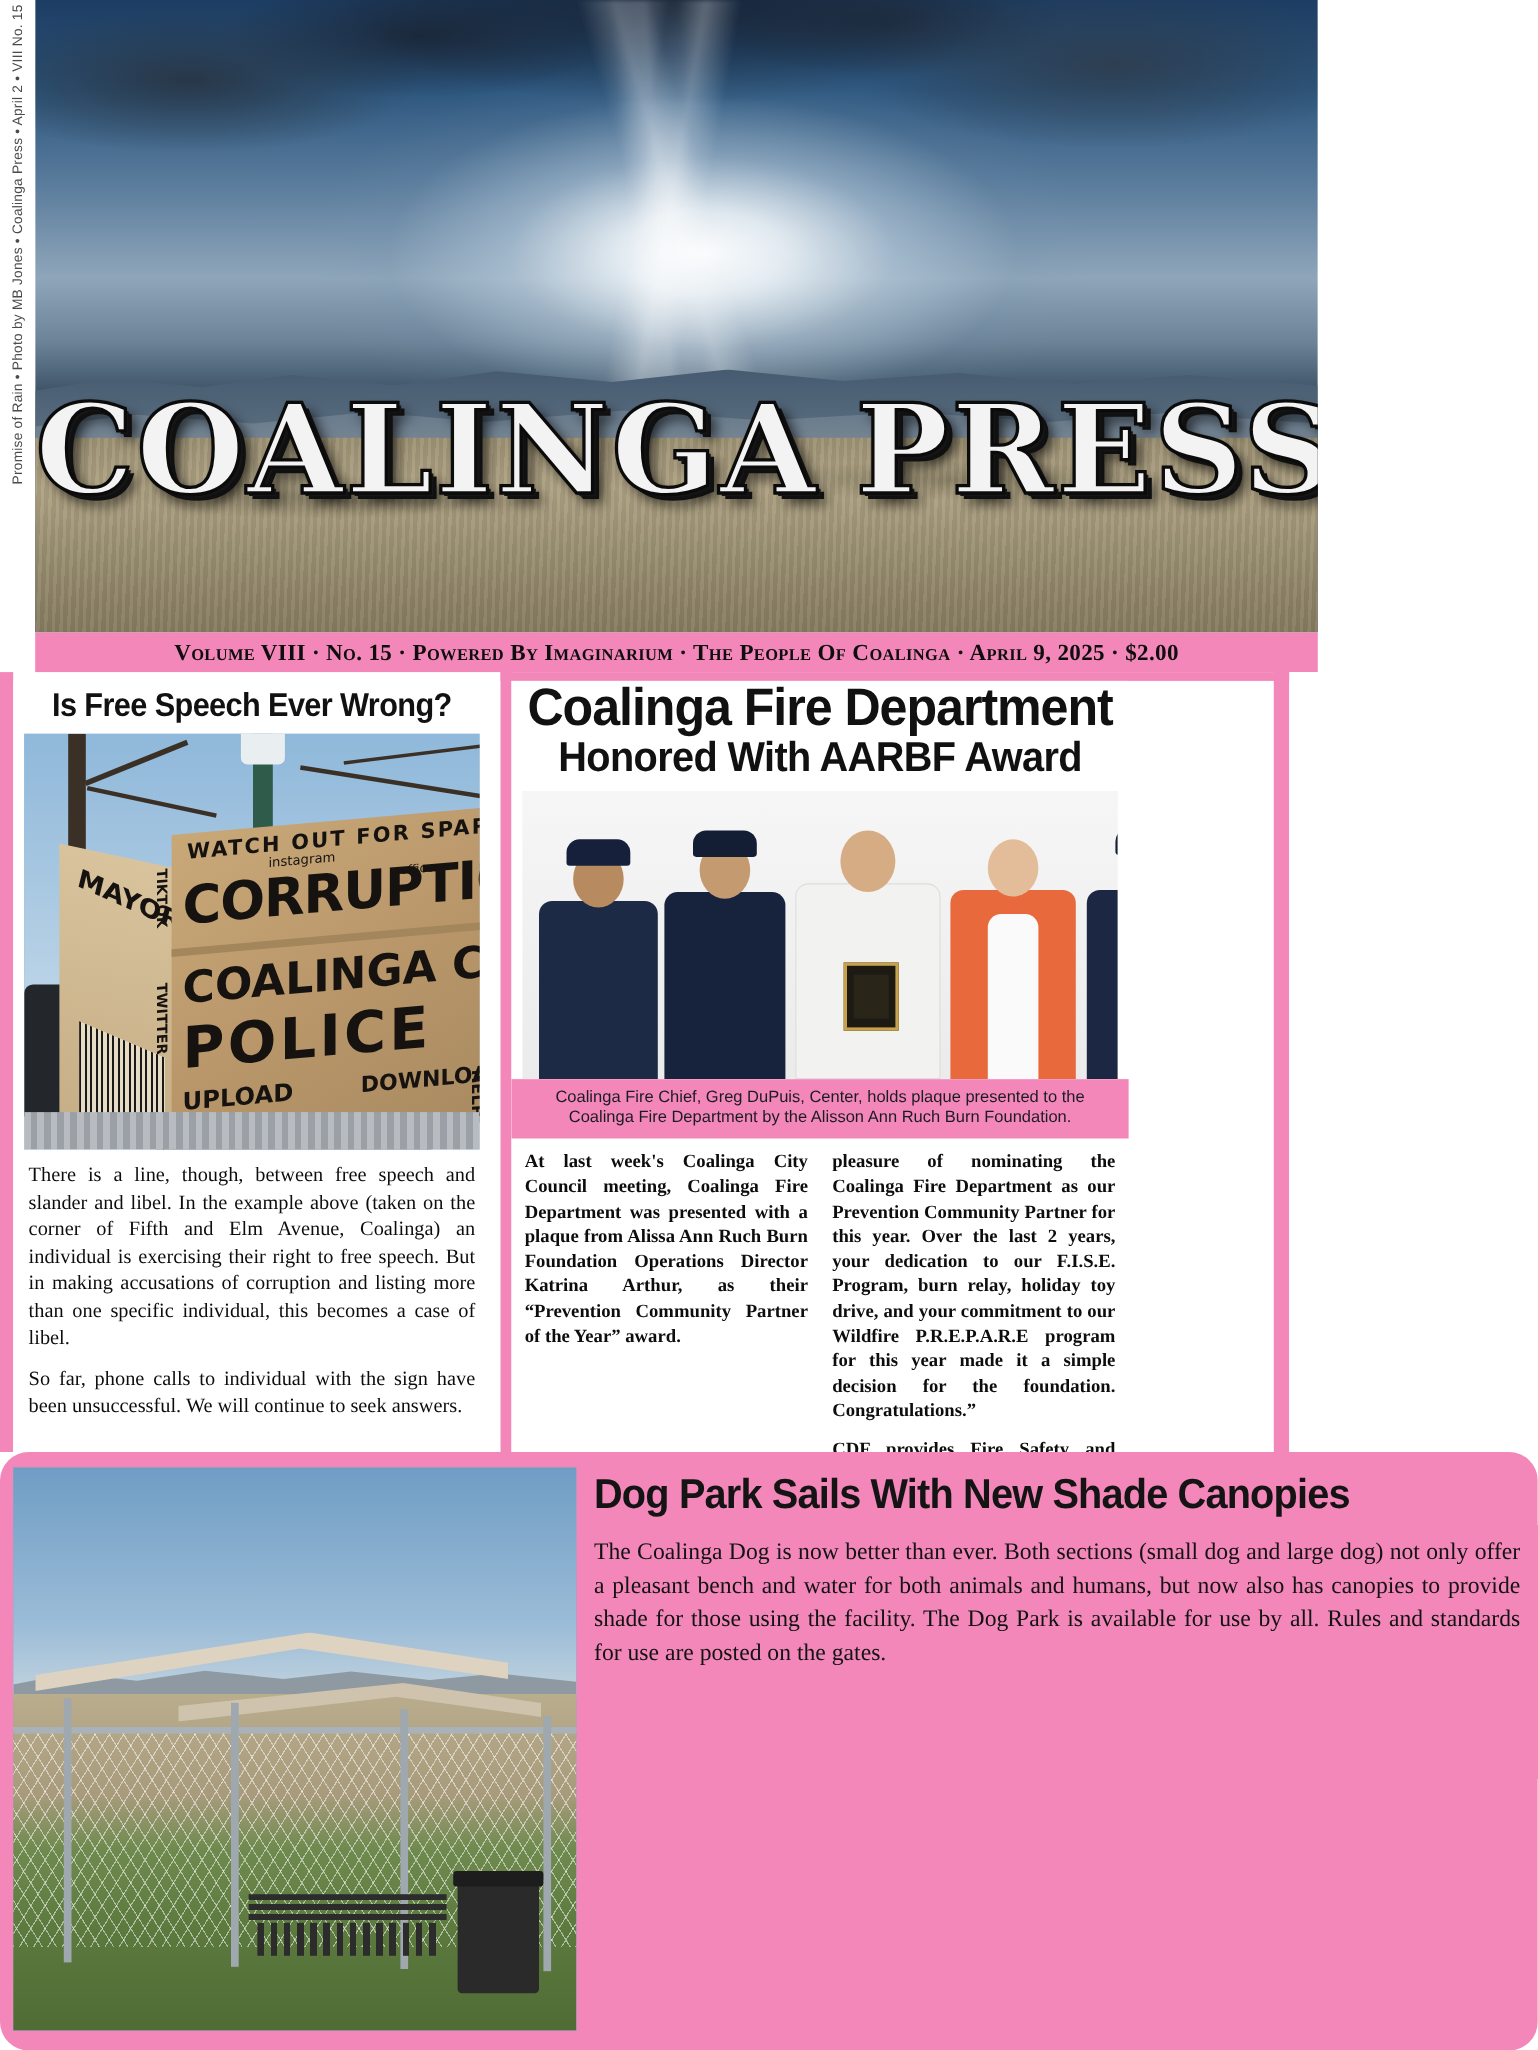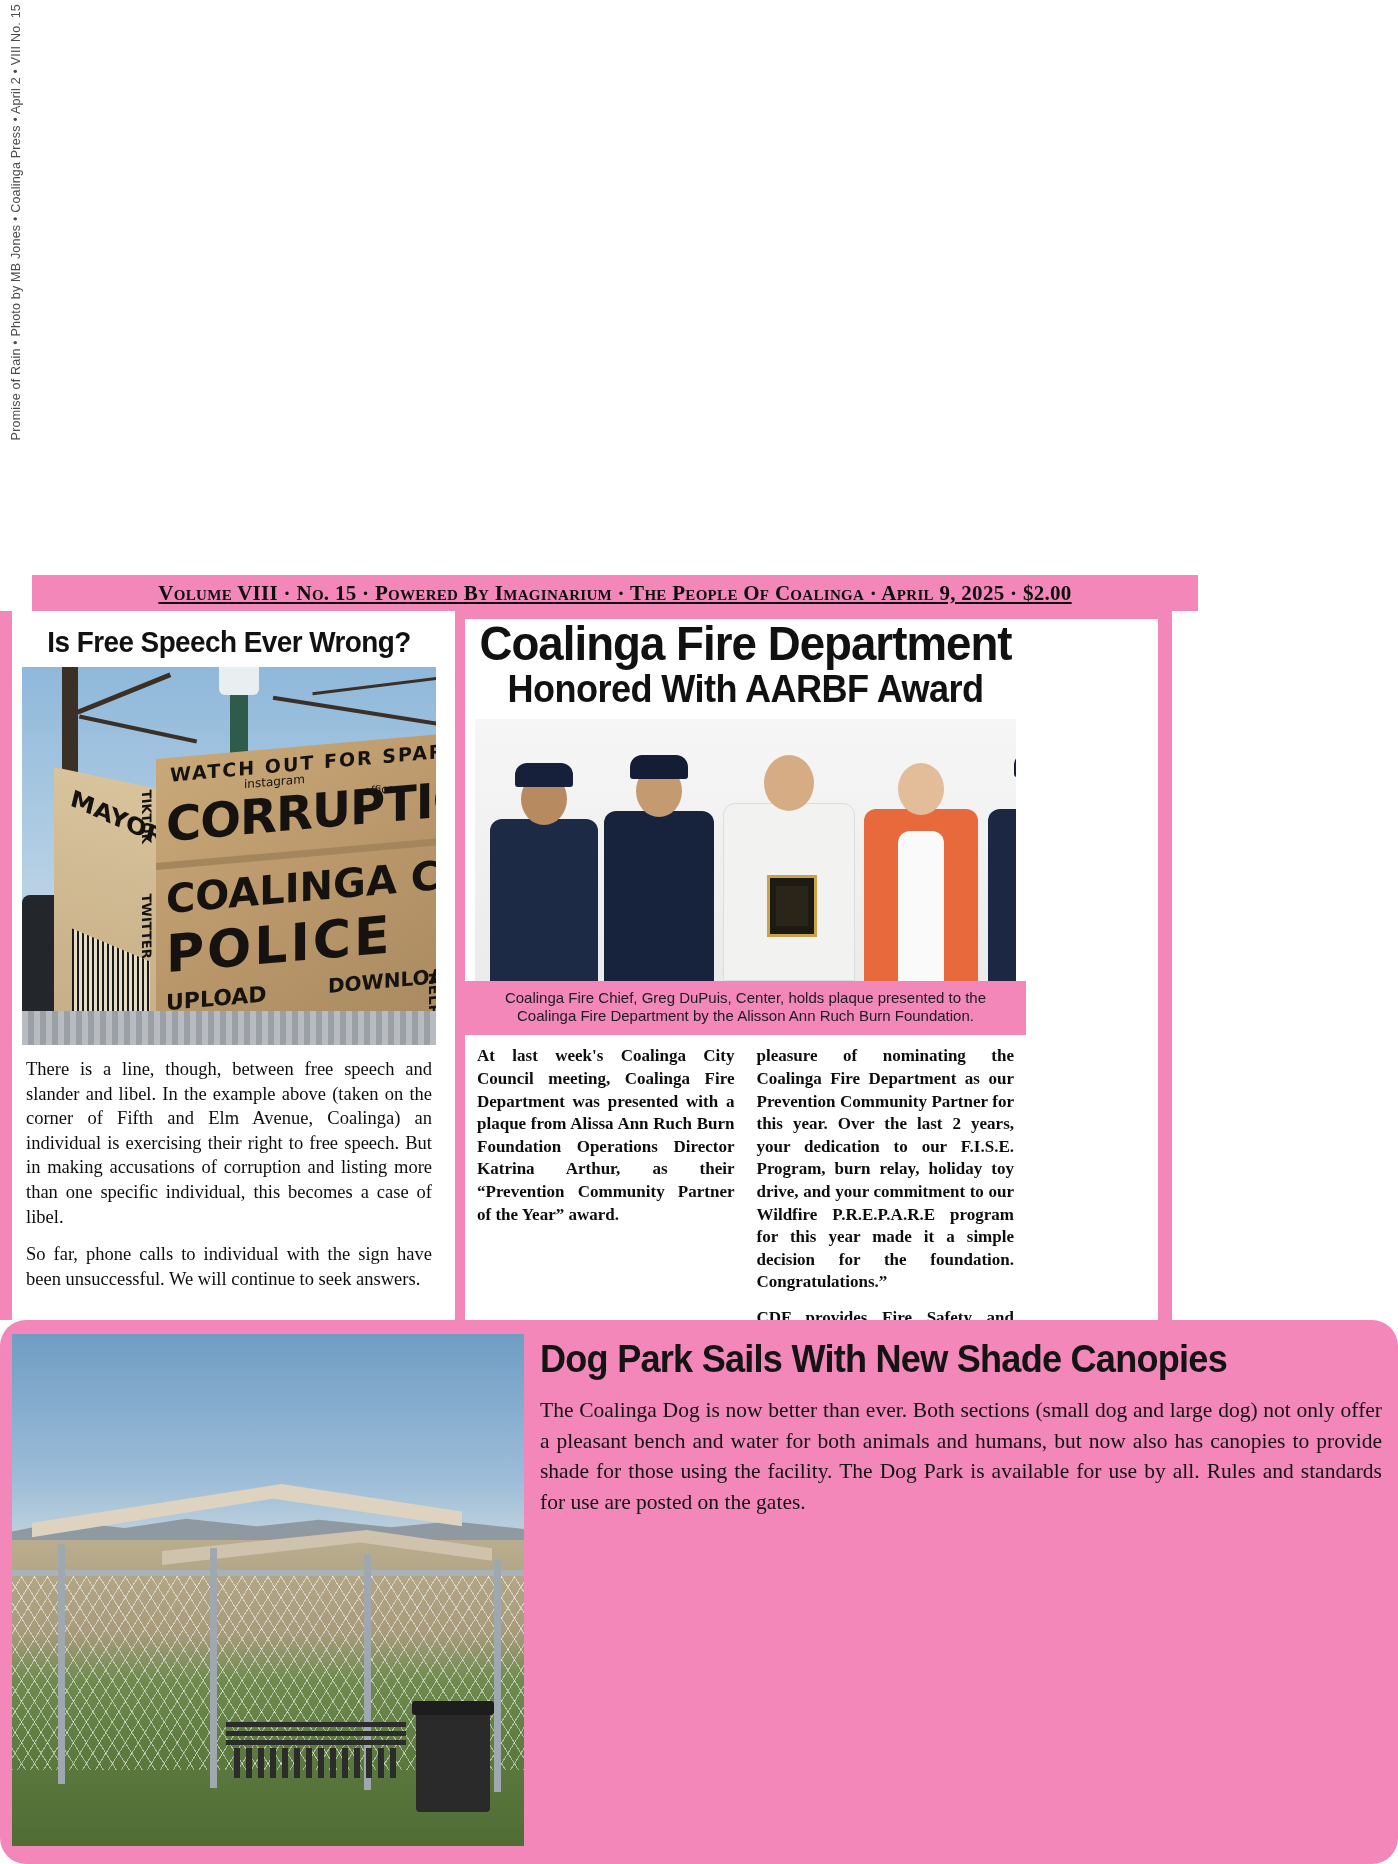--- a/index.html
+++ b/index.html
@@ -64,21 +64,21 @@
     text-shadow:
       0 0 2px #000, 3px 3px 0 #161616, 6px 6px 0 #101010, 9px 9px 12px rgba(0,0,0,.75);
     white-space:nowrap;
   }
   .mast-title .sp{display:inline-block;width:34px;}
 
   
   .volbar{position:absolute;left:32px;top:575px;width:1166px;height:36px;
     background:#f487b9;display:flex;align-items:center;justify-content:center;}
   .volbar-text{font-family:"Liberation Serif",serif;font-weight:bold;color:#0e0e0e;
-    font-size:21px;letter-spacing:.3px;font-variant:small-caps;white-space:nowrap;text-decoration:underline;}
+    font-size:21px;letter-spacing:.3px;font-variant:small-caps;white-space:nowrap;}
 
   
   .frame-left{position:absolute;left:0;top:611px;width:12px;height:709px;background:#f487b9;}
   .frame-mid{position:absolute;left:455px;top:611px;width:10px;height:709px;background:#f487b9;}
   .frame-right{position:absolute;left:1158px;top:611px;width:14px;height:709px;background:#f487b9;}
   .frame-right2{position:absolute;left:1172px;top:611px;width:226px;height:709px;background:#fff;}
   .frame-top-right{position:absolute;left:455px;top:611px;width:717px;height:8px;background:#f487b9;}
 
   
   .leftcol{position:absolute;left:12px;top:619px;width:434px;height:701px;background:#fff;}
@@ -168,20 +168,32 @@
 </style>
 </head>
 <body>
 
 <div class="page">
 
   <div class="spine">
     <div class="spine-text">Promise of Rain • Photo by MB Jones • Coalinga Press • April 2 • VIII No. 15</div>
   </div>
 
+  <div class="masthead">
+    <div class="sky"></div>
+    <div class="cloudbank"></div>
+    <div class="sunrays"></div>
+    <div class="ridge"></div>
+    <div class="ridge2"></div>
+    <div class="valley"></div>
+
+    <div class="mast-title">
+      <span>COALINGA</span><span class="sp"></span><span>PRESS</span>
+    </div>
+  </div>
 
   <div class="volbar">
     <span class="volbar-text">Volume VIII · No. 15 · Powered By Imaginarium · The People Of Coalinga · April 9, 2025 · $2.00</span>
   </div>
 
   <div class="frame-left"></div>
   <div class="frame-mid"></div>
   <div class="frame-right"></div>
   <div class="frame-right2"></div>
   <div class="frame-top-right"></div>

